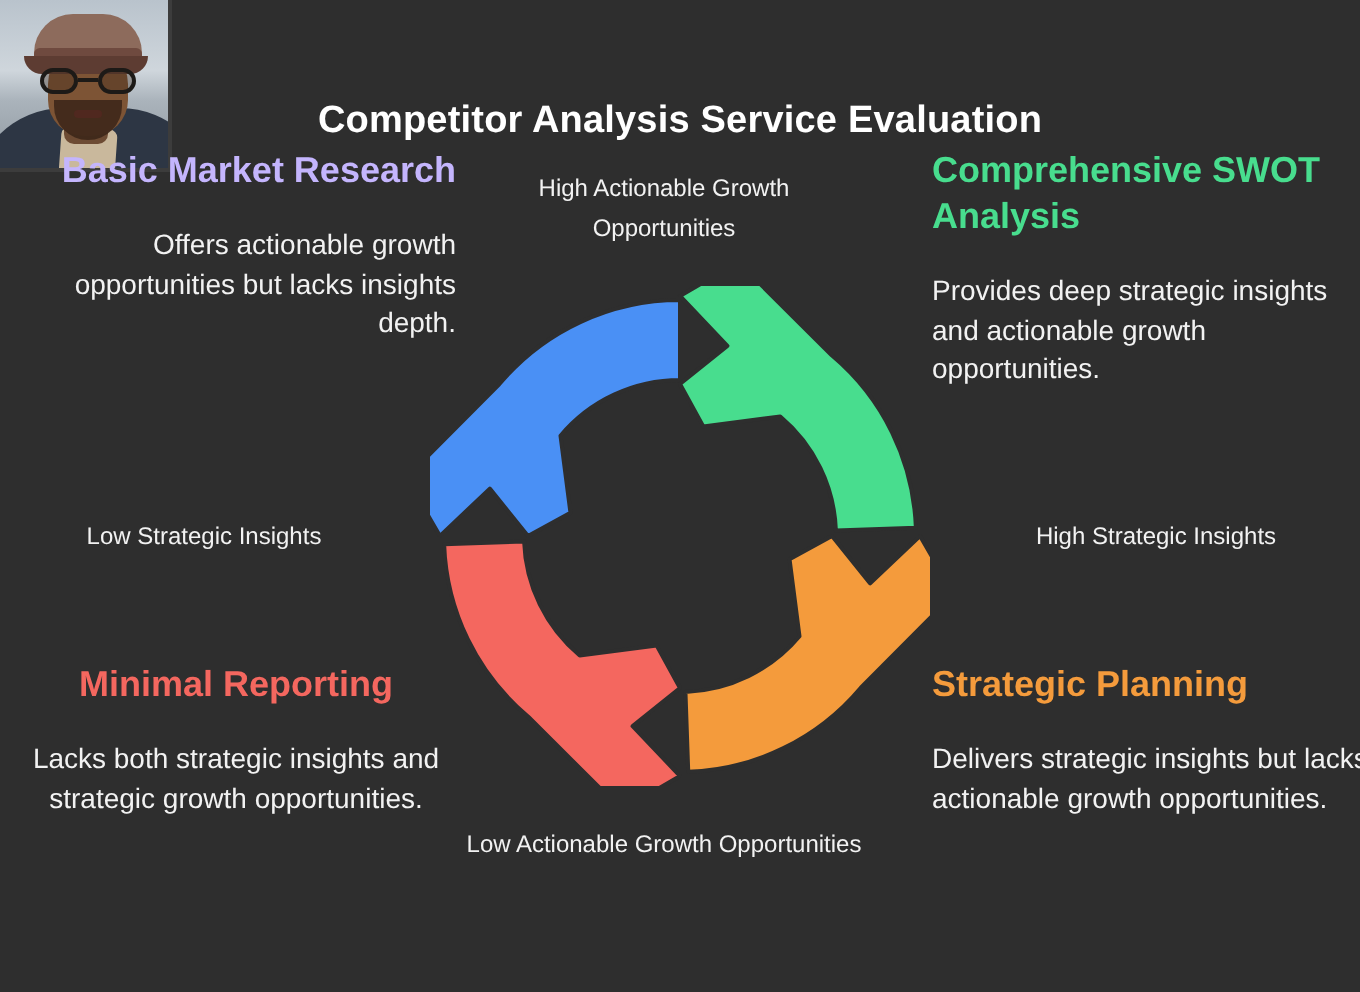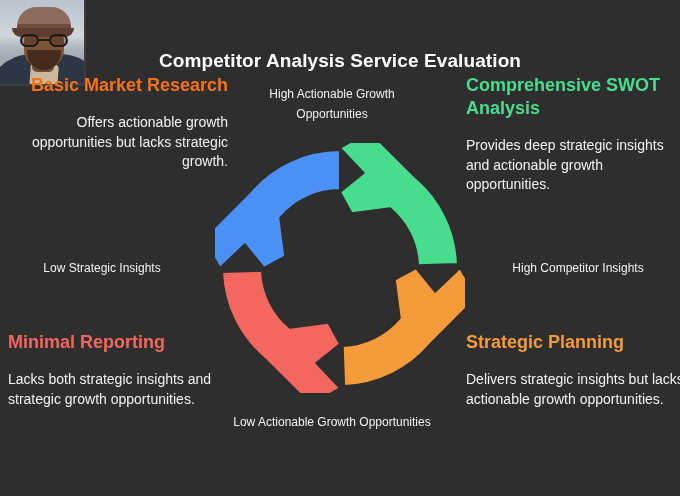--- a/index.html
+++ b/index.html
@@ -187,21 +187,21 @@
     margin: 0 0 16px 0;
   }
   .quad .q-body {
     font-size: 14px;
     line-height: 19.5px;
     color: #f2f2f2;
     margin: 0;
   }
   #quad-tl { left: 8px;   top: 74px;  text-align: right; }
   #quad-tr { left: 466px; top: 74px;  text-align: left;  }
-  #quad-bl { left: 8px;   top: 331px; text-align: left; }
+  #quad-bl { left: 8px;   top: 331px; text-align: center; }
   #quad-br { left: 466px; top: 331px; text-align: left;  }
 
   
   #diagram {
     position: absolute;
     left: 215px;
     top: 143px;
     width: 250px;
     height: 250px;
   }
@@ -228,25 +228,25 @@
       <div class="cam-bridge"></div>
       <div class="cam-lens r"></div>
     </div>
   </div>
 
   <div id="title">Competitor Analysis Service Evaluation</div>
 
   <div class="axis-label" id="axis-top">High Actionable Growth Opportunities</div>
   <div class="axis-label" id="axis-left">Low Strategic Insights</div>
   <div class="axis-label" id="axis-bottom">Low Actionable Growth Opportunities</div>
-  <div class="axis-label" id="axis-right">High Competitor Insights</div>
+  <div class="axis-label" id="axis-right">High Strategic Insights</div>
 
   <div class="quad" id="quad-tl">
-    <div class="q-head" style="color: #f97316;">Basic Market Research</div>
-    <div class="q-body">Offers actionable growth opportunities but lacks strategic growth.</div>
+    <div class="q-head" style="color: #c4b5fd;">Basic Market Research</div>
+    <div class="q-body">Offers actionable growth opportunities but lacks insights depth.</div>
   </div>
 
   <div class="quad" id="quad-tr">
     <div class="q-head" style="color: rgb(72, 221, 142);">Comprehensive SWOT Analysis</div>
     <div class="q-body">Provides deep strategic insights and actionable growth opportunities.</div>
   </div>
 
   <div class="quad" id="quad-bl">
     <div class="q-head" style="color: rgb(244, 103, 95);">Minimal Reporting</div>
     <div class="q-body">Lacks both strategic insights and strategic growth opportunities.</div>

